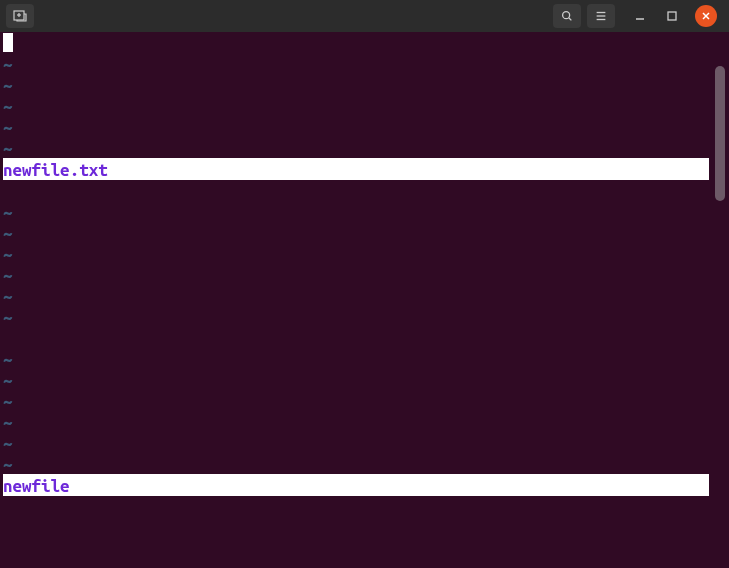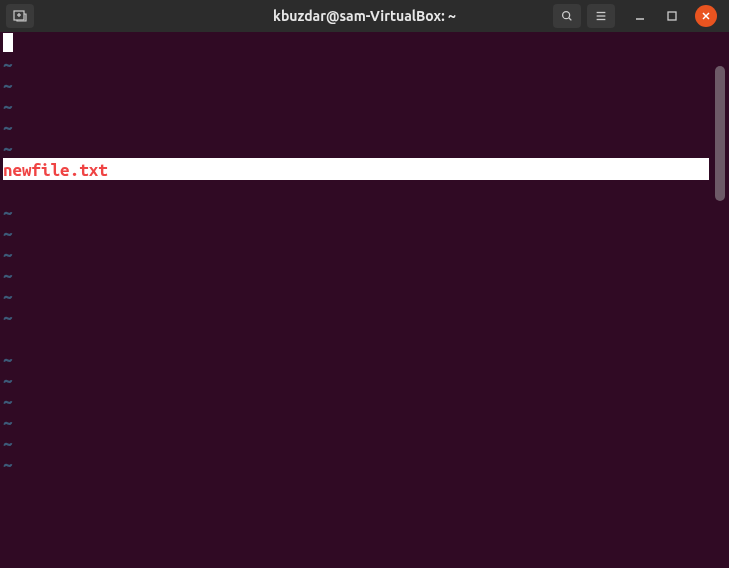--- a/index.html
+++ b/index.html
@@ -115,21 +115,21 @@
       height: 19px;
       background: #ffffff;
     }
     .tilde-line {
       color: #3c5a78;
       height: 21px;
       font-weight: bold;
     }
     .filename-bar {
       background: #ffffff;
-      color: #ef4444;
+      color: #6d28d9;
       height: 22px;
       margin-right: 20px;
       padding-left: 0px;
       font-weight: bold;
       display: flex;
       align-items: center;
     }
     .blank-line {
       height: 21px;
     }
@@ -149,21 +149,20 @@
 
 <div class="titlebar">
   <div class="tab-button">
     <svg viewBox="0 0 16 16">
       <rect x="2" y="3" width="10" height="9" fill="none" stroke="#ccc" stroke-width="1.2"></rect>
       <path d="M12 6 L14 6 L14 13 L5 13 L5 12" fill="none" stroke="#ccc" stroke-width="1.2"></path>
       <line x1="7" y1="5" x2="7" y2="9" stroke="#ccc" stroke-width="1.2"></line>
       <line x1="5" y1="7" x2="9" y2="7" stroke="#ccc" stroke-width="1.2"></line>
     </svg>
   </div>
-  <div class="title-text">kbuzdar@sam-VirtualBox: ~</div>
   <div class="titlebar-right">
     <div class="header-btn">
       <svg viewBox="0 0 16 16">
         <circle cx="7" cy="7" r="4" fill="none" stroke="#ccc" stroke-width="1.5"></circle>
         <line x1="10" y1="10" x2="13" y2="13" stroke="#ccc" stroke-width="1.5"></line>
       </svg>
     </div>
     <div class="header-btn">
       <svg viewBox="0 0 16 16">
         <line x1="3" y1="4" x2="13" y2="4" stroke="#ccc" stroke-width="1.5"></line>
@@ -209,14 +208,15 @@
   <div class="tilde-line">~</div>
   <div class="tilde-line">~</div>
   <div class="tilde-line">~</div>
   <div class="blank-line"></div>
   <div class="tilde-line">~</div>
   <div class="tilde-line">~</div>
   <div class="tilde-line">~</div>
   <div class="tilde-line">~</div>
   <div class="tilde-line">~</div>
   <div class="tilde-line">~</div>
+  <div class="filename-bar">newfile</div>
   <div class="scrollbar"></div>
 </div>
 
 </body></html>

